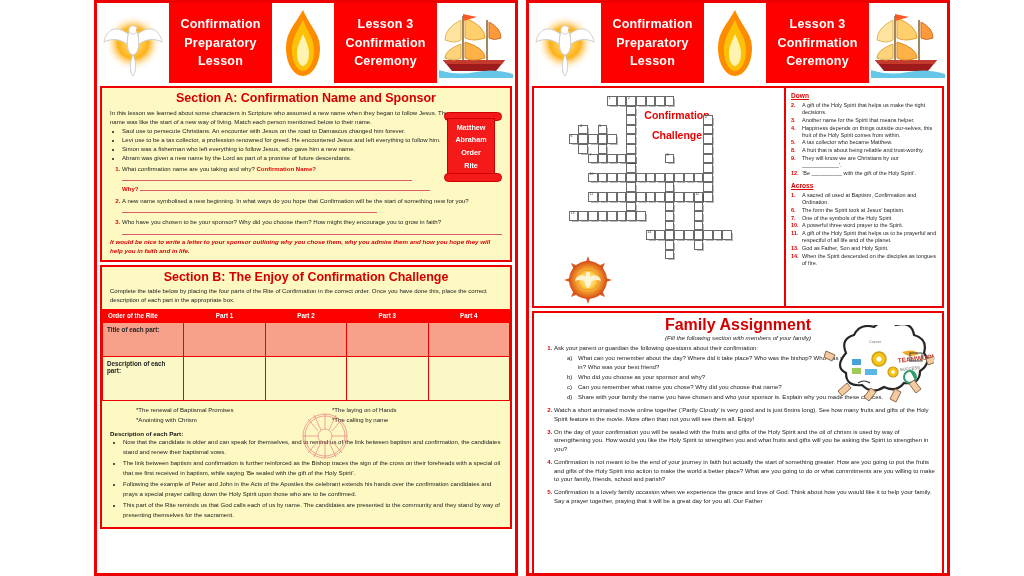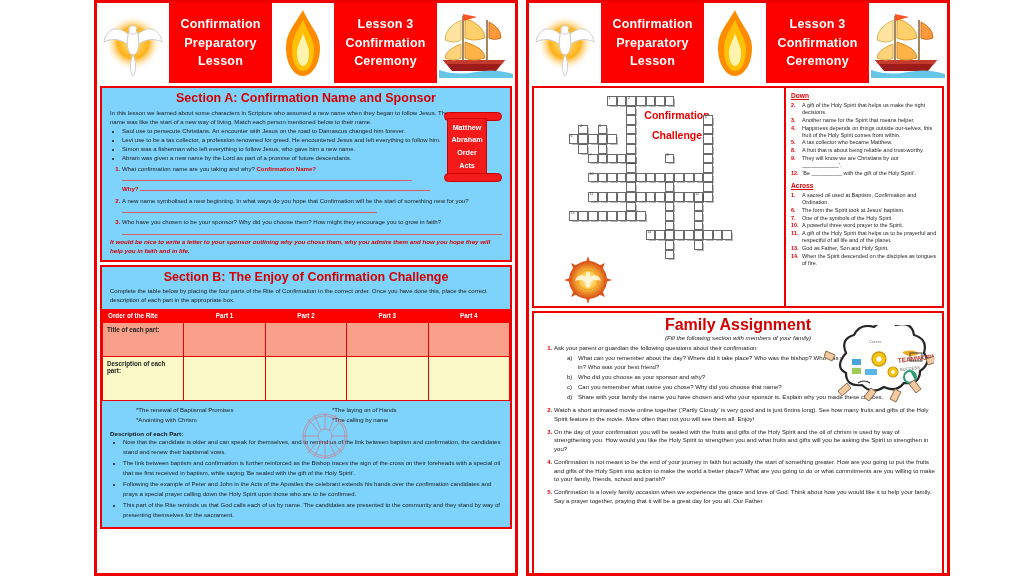--- a/index.html
+++ b/index.html
@@ -25,21 +25,21 @@
   .hdr-art { width: 72px; background: #fff; display:flex; align-items:center; justify-content:center; }
   .hdr-txt {
     flex: 1; color: #fff; font-weight: bold; font-size: 12.5px;
     display:flex; flex-direction: column; align-items:center; justify-content:center;
     line-height: 1.5; text-align:center; letter-spacing: .2px;
   }
   .hdr-art.flame { width: 62px; }
   .hdr-art.ship  { width: 78px; }
 
   
-  .sec { margin: 3px 3px 0 3px; border: 2px solid #ef0000; background:#7dd3fc; }
+  .sec { margin: 3px 3px 0 3px; border: 2px solid #ef0000; background:#fef9c3; }
   .sec-title {
     text-align:center; color:#d40000; font-weight: bold;
     font-size: 12.5px; padding: 3px 0 2px 0;
   }
 
   
   .secA-body { position: relative; padding: 2px 8px 4px 8px; }
   .p { font-size: 6.05px; line-height: 1.42; color: #1a1a1a; margin: 0 0 1px 0; }
   ul.bul { margin: 1px 0 2px 0; padding-left: 12px; }
   ul.bul li { font-size: 6.05px; line-height: 1.42; color:#1a1a1a; margin-bottom: .5px; }
@@ -51,21 +51,21 @@
   .rule.r2 { width: 290px; border-bottom-color:#d85c6b; }
   .rule.r3 { width: 255px; border-bottom-color:#d85c6b; }
   .rule.full { width: 100%; display:block; border-bottom-color:#d85c6b; margin-top:1px; }
   .ital-red { font-style: italic; font-weight: bold; color:#d40000; font-size: 6.2px; line-height:1.45; margin-top:3px; }
 
   
   .scroll {
     position:absolute; right: 6px; top: 4px; width: 62px; height: 72px;
   }
   .scroll-body {
-    position:absolute; left:5px; top:7px; width:40px; height:58px;
+    position:absolute; left:5px; top:7px; width:48px; height:58px;
     background:#f41a1a; border:1px solid #c00;
     display:flex; flex-direction:column; align-items:center; justify-content:center;
     color:#fff; font-weight:bold; font-size:7.2px; line-height:1.75;
   }
   .scroll-roll { position:absolute; width:58px; height:9px; background:#f41a1a;
                  border:1px solid #c00; border-radius:5px; left:2px; }
   .scroll-roll.top { top:1px; } .scroll-roll.bot { bottom:1px; }
 
   
   .secB-intro { font-size: 6.05px; line-height:1.45; color:#1a1a1a; padding: 1px 8px 4px 8px; }
@@ -188,21 +188,21 @@
 
     <div class="sec">
       <div class="sec-title">Section A: Confirmation Name and Sponsor</div>
       <div class="secA-body">
         <div class="scroll">
           <div class="scroll-roll top"></div>
           <div class="scroll-body">
             <span>Matthew</span>
             <span>Abraham</span>
             <span>Order</span>
-            <span>Acts</span>
+            <span>Rite</span>
           </div>
           <div class="scroll-roll bot"></div>
         </div>
 
         <div style="width: 352px;">
           <p class="p">In this lesson we learned about some characters in Scripture who assumed a new name when they began to follow Jesus. The new name was like the start of a new way of living. Match each person mentioned below to their name.</p>
           <ul class="bul">
             <li>Saul use to persecute Christians. An encounter with Jesus on the road to Damascus changed him forever.</li>
             <li>Levi use to be a tax collector, a profession renowned for greed. He encountered Jesus and left everything to follow him.</li>
             <li>Simon was a fisherman who left everything to follow Jesus, who gave him a new name.</li>

